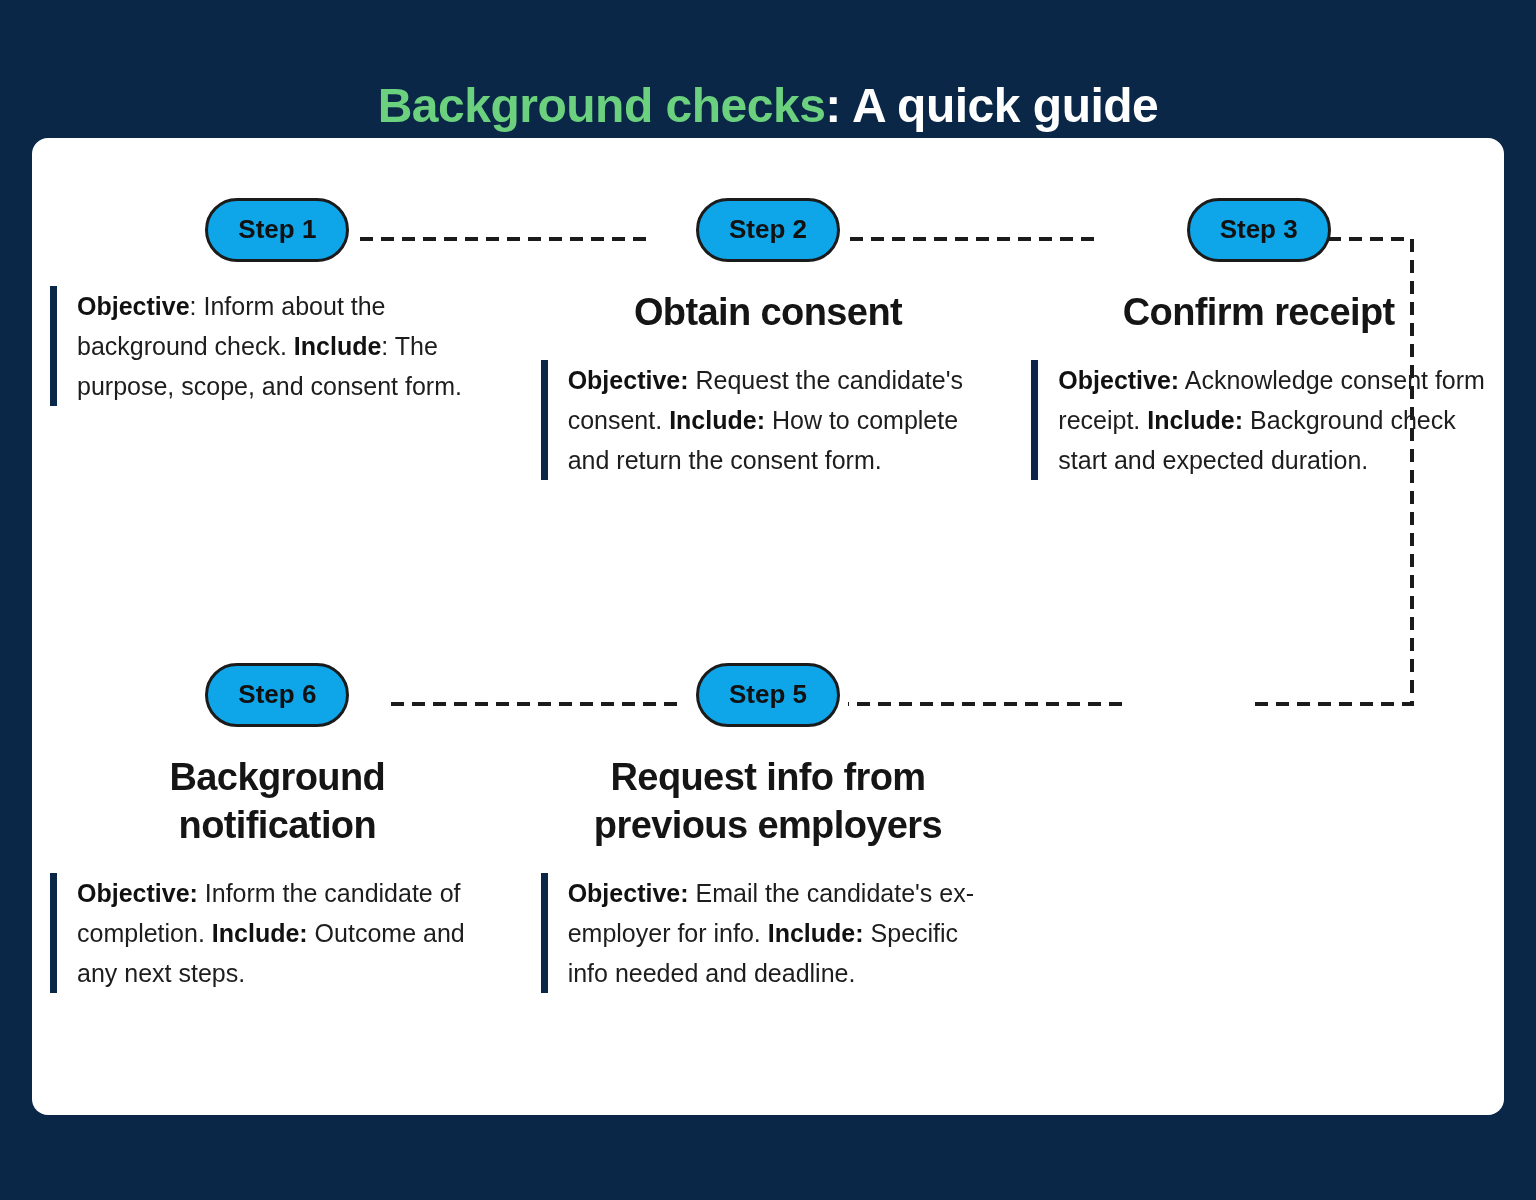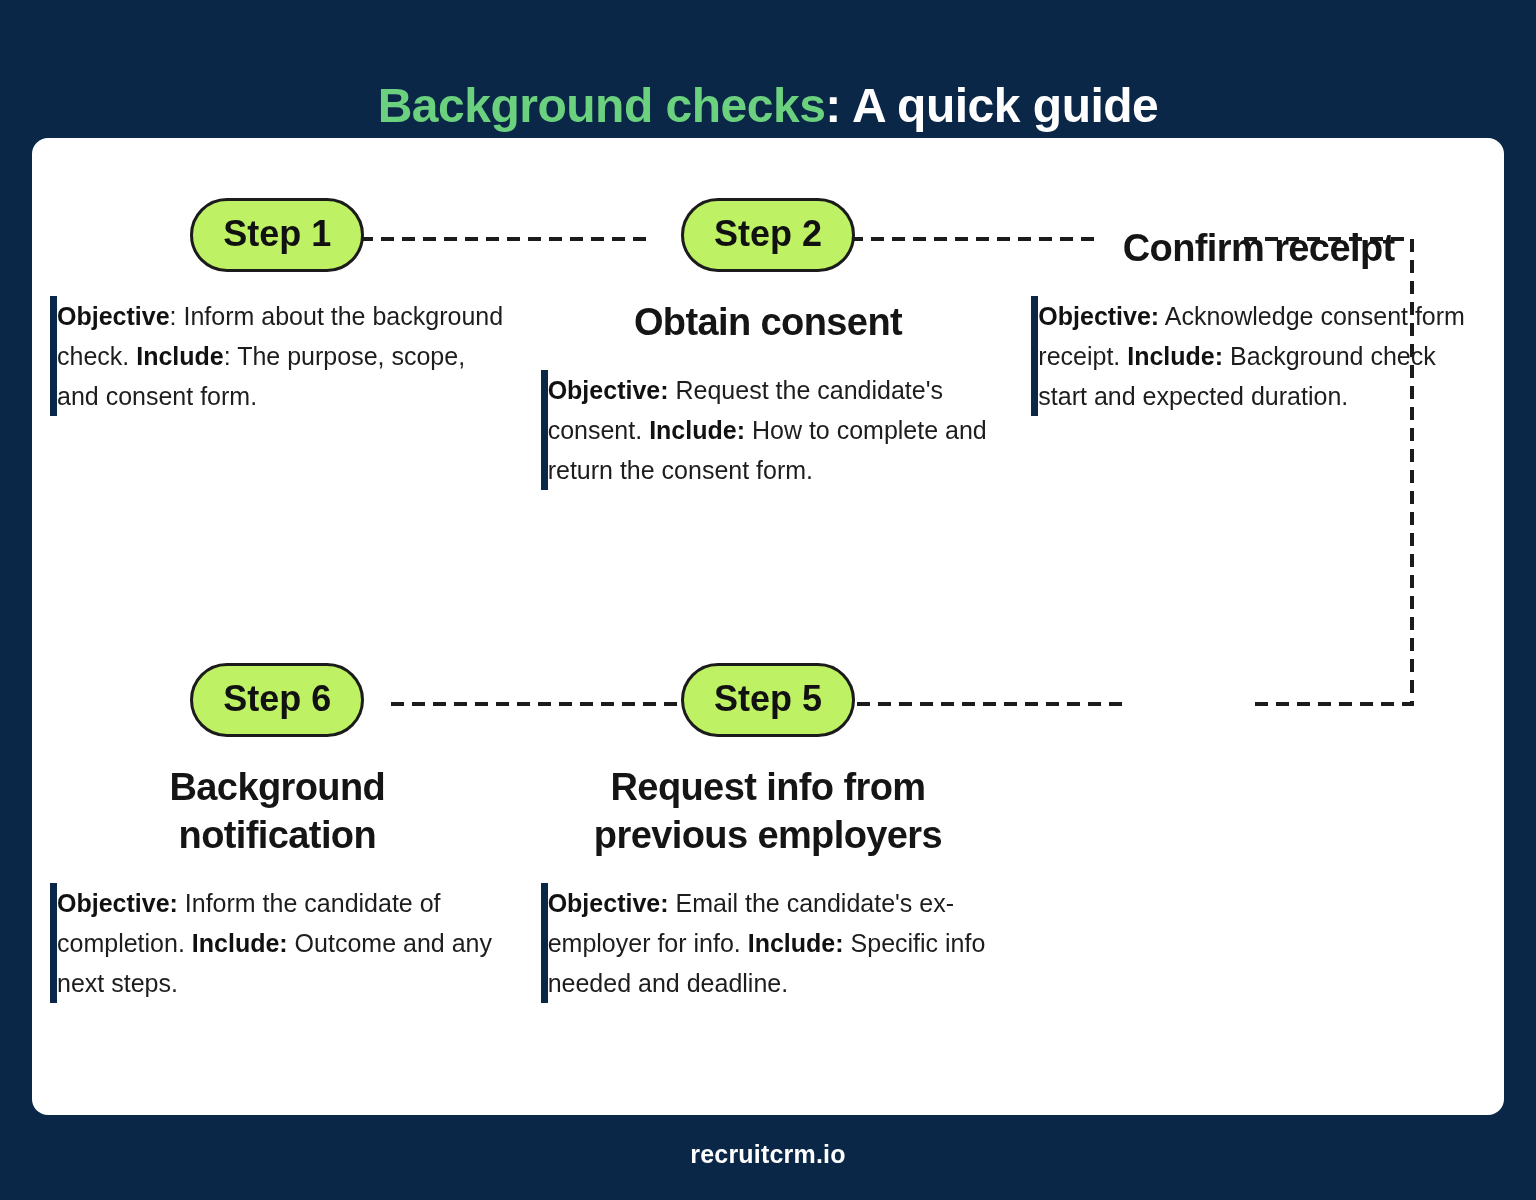--- a/index.html
+++ b/index.html
@@ -74,25 +74,25 @@
     flex-direction: column;
     align-items: center;
     box-sizing: border-box;
     padding: 0 18px;
   }
 
   
   .pill {
     position: relative;
     z-index: 3;
-    background: #bef264;
+    background: #0ea5e9;
     border: 3px solid #1b1b1b;
     border-radius: 40px;
     color: #111111;
-    font-size: 36px;
+    font-size: 26px;
     font-weight: bold;
     line-height: 1;
     padding: 15px 30px 17px;
     white-space: nowrap;
   }
 
   
   .step-heading {
     margin-top: 26px;
     text-align: center;
@@ -103,37 +103,38 @@
     letter-spacing: -0.6px;
     max-width: 380px;
     font-stretch: condensed;
   }
   .col-wide .step-heading { max-width: 430px; }
 
   
   .detail {
     margin-top: 24px;
     border-left: 7px solid #0a2747;
+    padding-left: 20px;
     text-align: left;
     font-size: 25px;
     line-height: 40px;
     color: #1d1d1d;
     align-self: stretch;
   }
   .detail b { font-weight: bold; color: #111111; }
 
   
   .footer {
     position: absolute;
     left: 0;
-    top: 1140px;
+    top: 1092px;
     width: 1536px;
     text-align: center;
     color: #ffffff;
-    font-size: 25px;
+    font-size: 21px;
     font-weight: bold;
     letter-spacing: 0.2px;
   }
 </style>
 </head>
 <body>
 
 <div id="page">
 
   <h1 class="title">
@@ -168,20 +169,21 @@
       <div class="col">
         <div class="pill">Step 2</div>
         <div class="step-heading">Obtain consent</div>
         <div class="detail">
           <b>Objective:</b><span> </span><span>Request the candidate's consent.</span>
           <b>Include:</b><span> </span><span>How to complete and return the consent form.</span>
         </div>
       </div>
 
       <div class="col">
+        <div class="pill">Step 3</div>
         <div class="step-heading">Confirm receipt</div>
         <div class="detail">
           <b>Objective:</b><span> </span><span>Acknowledge consent form receipt.</span>
           <b>Include:</b><span> </span><span>Background check start and expected duration.</span>
         </div>
       </div>
 
     </div>
 
     <div class="row row-bottom">

